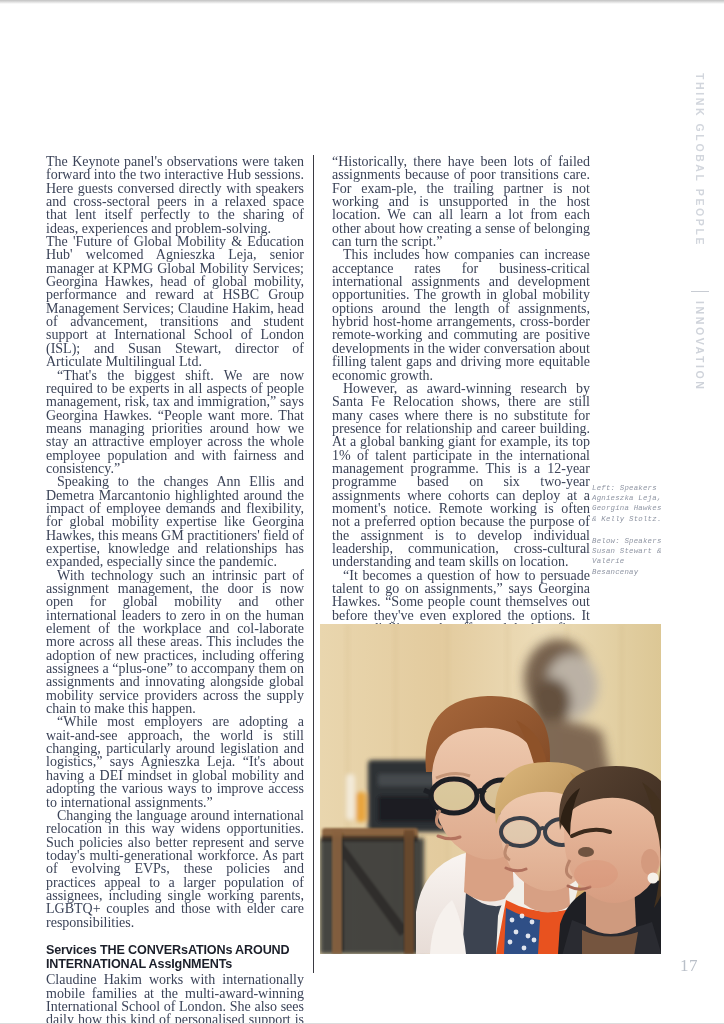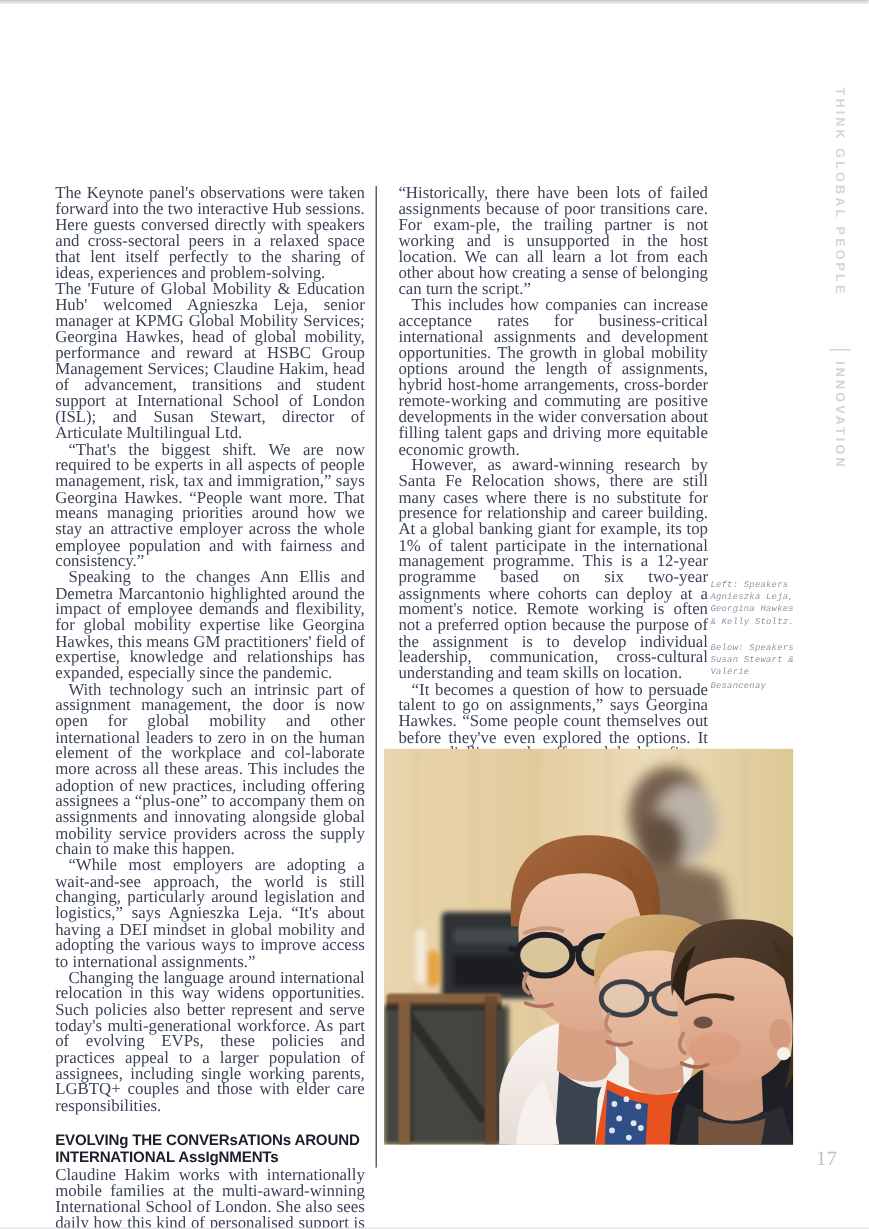--- a/index.html
+++ b/index.html
@@ -176,21 +176,21 @@
       <p class="body noindent">The Keynote panel's observations were taken forward into the two interactive Hub sessions. Here guests conversed directly with speakers and cross-sectoral peers in a relaxed space that lent itself perfectly to the sharing of ideas, experiences and problem-solving.</p>
 
 
       <p class="body noindent">The 'Future of Global Mobility &amp; Education Hub' welcomed Agnieszka Leja, senior manager at KPMG Global Mobility Services; Georgina Hawkes, head of global mobility, performance and reward at HSBC Group Management Services; Claudine Hakim, head of advancement, transitions and student support at International School of London (ISL); and Susan Stewart, director of Articulate Multilingual Ltd.</p>
       <p class="body">“That's the biggest shift. We are now required to be experts in all aspects of people management, risk, tax and immigration,” says Georgina Hawkes. “People want more. That means managing priorities around how we stay an attractive employer across the whole employee population and with fairness and consistency.”</p>
       <p class="body">Speaking to the changes Ann Ellis and Demetra Marcantonio highlighted around the impact of employee demands and flexibility, for global mobility expertise like Georgina Hawkes, this means GM practitioners' field of expertise, knowledge and relationships has expanded, especially since the pandemic.</p>
       <p class="body">With technology such an intrinsic part of assignment management, the door is now open for global mobility and other international leaders to zero in on the human element of the workplace and col-laborate more across all these areas. This includes the adoption of new practices, including offering assignees a “plus-one” to accompany them on assignments and innovating alongside global mobility service providers across the supply chain to make this happen.</p>
       <p class="body">“While most employers are adopting a wait-and-see approach, the world is still changing, particularly around legislation and logistics,” says Agnieszka Leja. “It's about having a DEI mindset in global mobility and adopting the various ways to improve access to international assignments.”</p>
       <p class="body">Changing the language around international relocation in this way widens opportunities. Such policies also better represent and serve today's multi-generational workforce. As part of evolving EVPs, these policies and practices appeal to a larger population of assignees, including single working parents, LGBTQ+ couples and those with elder care responsibilities.</p>
 
-      <h2 class="section-head">EVOLVINg THE CONVERsATIONs AROUND INTERNATIONAL AssIgNMENTs</h2>
+      <h2 class="section-head">Services THE CONVERsATIONs AROUND INTERNATIONAL AssIgNMENTs</h2>
 
       <p class="body noindent">Claudine Hakim works with internationally mobile families at the multi-award-winning International School of London. She also sees daily how this kind of personalised support is critical to what global employers are trying to achieve in the context of flexibility, performance, equity and growth.</p>
     </div>
 
     <div class="col col-right">
       <p class="body noindent">“Historically, there have been lots of failed assignments because of poor transitions care. For exam-ple, the trailing partner is not working and is unsupported in the host location. We can all learn a lot from each other about how creating a sense of belonging can turn the script.”</p>
       <p class="body">This includes how companies can increase acceptance rates for business-critical international assignments and development opportunities. The growth in global mobility options around the length of assignments, hybrid host-home arrangements, cross-border remote-working and commuting are positive developments in the wider conversation about filling talent gaps and driving more equitable economic growth.</p>
       <p class="body">However, as award-winning research by Santa Fe Relocation shows, there are still many cases where there is no substitute for presence for relationship and career building. At a global banking giant for example, its top 1% of talent participate in the international management programme. This is a 12-year programme based on six two-year assignments where cohorts can deploy at a moment's notice. Remote working is often not a preferred option because the purpose of the assignment is to develop individual leadership, communication, cross-cultural understanding and team skills on location.</p>
       <p class="body">“It becomes a question of how to persuade talent to go on assignments,” says Georgina Hawkes. “Some people count themselves out before they've even explored the options. It means dialling up the offer and the benefits to people and their families through various programmes.”</p>
     </div>

